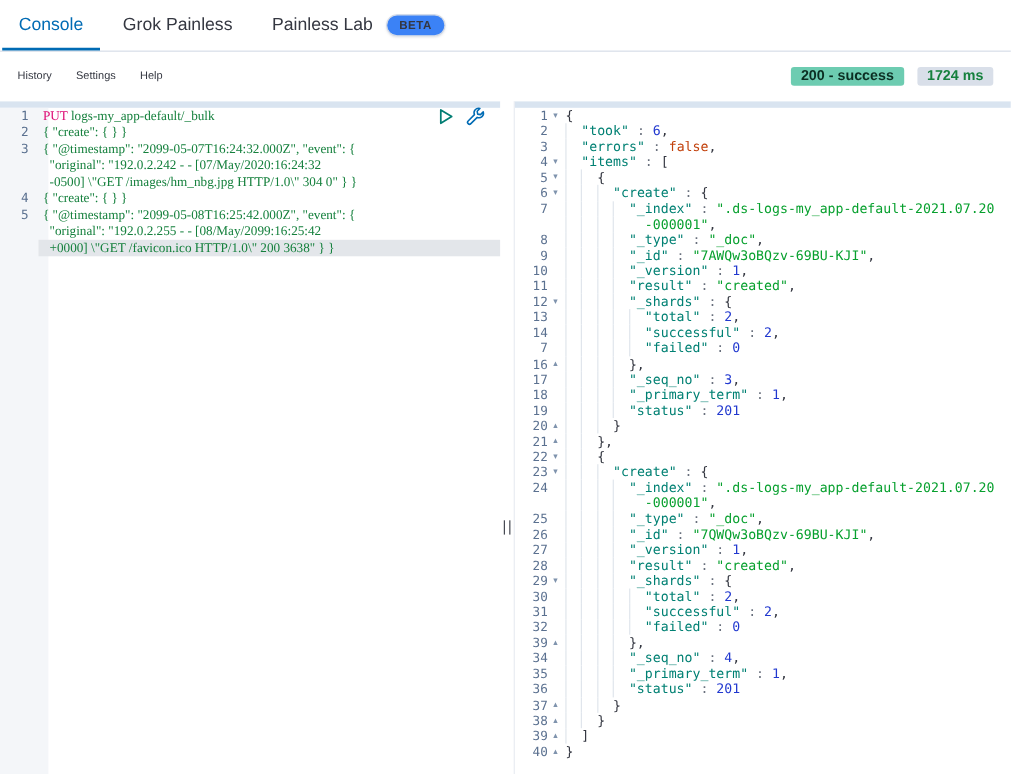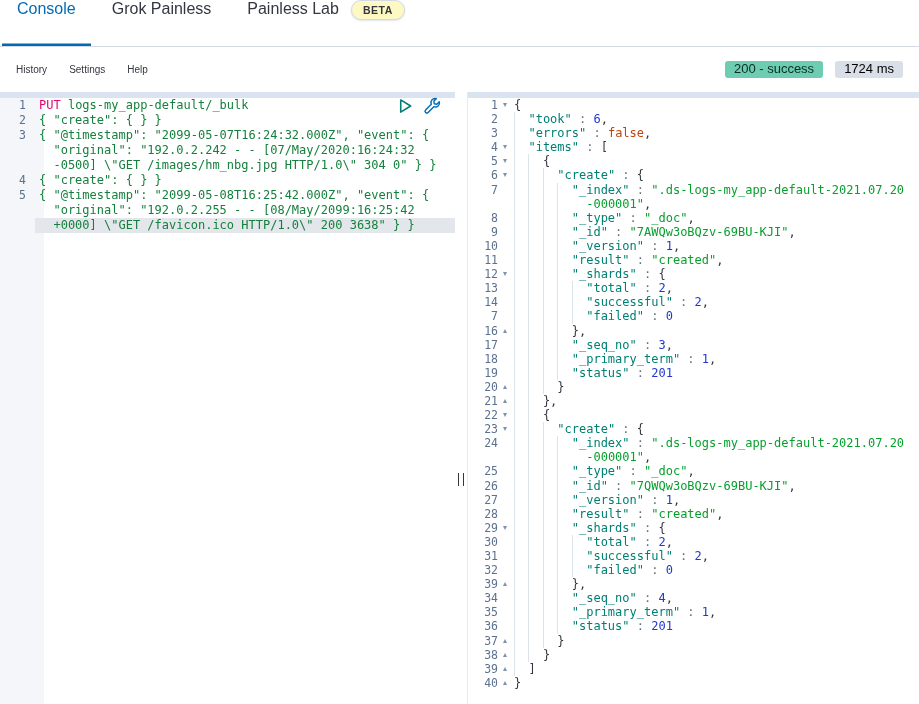--- a/index.html
+++ b/index.html
@@ -2,36 +2,36 @@
 <html><head>
 <meta charset="utf-8">
 <style>
   * { margin:0; padding:0; box-sizing:border-box; }
   html,body { width:919px; height:704px; overflow:hidden; background:#fff;
               font-family:"Liberation Sans", sans-serif; color:#343741; }
 
   
   .tabbar { display:flex; align-items:stretch; height:47px;
             border-bottom:1px solid #d3dae6; padding-left:2px; }
-  .tab { display:flex; align-items:flex-start; padding:0 15px; font-size:16px;
+  .tab { display:flex; align-items:center; padding:0 15px; font-size:16px;
          cursor:pointer; color:#343741; position:relative; margin-right:6px; }
   .tab.active { color:#006bb4; box-shadow:inset 0 -2.5px 0 #006bb4; }
   .beta { margin-left:12px; border:1px solid #d3dae6; border-radius:14px;
           padding:3px 11px; font-size:10.5px; font-weight:bold;
-          letter-spacing:.5px; color:#343741; background:#fef9c3;
+          letter-spacing:.5px; color:#343741; background:#3b82f6;
           box-shadow:0 1px 2px rgba(152,162,179,.3); }
 
   
   .menubar { display:flex; align-items:center; height:45px; padding:0 16px; }
   .menu-item { margin-right:22px; font-size:10px; cursor:pointer; }
   .flex-spacer { flex:1; }
-  .badge { font-size:13px; font-weight:400; padding:0 9px; border-radius:3px;
+  .badge { font-size:13px; font-weight:700; padding:0 9px; border-radius:3px;
            line-height:1.25; }
   .badge.success { background:#6dccb1; color:#0b2e22; margin-right:12px; }
-  .badge.time { background:#d9dfe9; color:#000000; }
+  .badge.time { background:#d9dfe9; color:#15803d; }
 
   
   .workspace { display:flex; height:612px; }
   .pane { position:relative; overflow:hidden; background:#fff; }
   .pane.left { width:455px; }
   .pane.right { flex:1; border-left:1px solid #e6eaf0; }
   .topstrip { height:6px; background:#d9e4f0; }
   .gutterbg { position:absolute; left:0; top:6px; bottom:0; width:44px;
               background:#f4f6f9; }
   .rows { position:relative; }
@@ -40,21 +40,21 @@
   .left-rows .crow  { height:15px; line-height:15px; }
   .right-rows .crow { height:14.1px; line-height:14.1px; }
   .gut { flex:none; font:11.5px "DejaVu Sans Mono", monospace; color:#5b7190;
          text-align:right; }
   .left-rows .gut  { width:35px; padding-right:9px; }
   .right-rows .gut { width:30px; }
   .fold { flex:none; width:14px; font-size:8px; color:#7f93ad;
           text-align:center; cursor:pointer; }
   .txt { flex:1; display:flex; font:12px "DejaVu Sans Mono", monospace;
          white-space:pre; }
-  .left-rows .txt  { padding-left:4px; }
+  .left-rows .txt  { padding-left:4px;font-family:Liberation Serif, serif; }
   .right-rows .txt { padding-left:2px; }
   .guide { flex:none; width:14.45px; border-left:1px solid #dde3ea; }
   .hl-d { background:#e3e6ea; }
 
   .tk-code   { color:#15803d; }
   .tk-method { color:#dd0a73; }
   .tk-key    { color:#008073; }
   .tk-str    { color:#07a02e; }
   .tk-num    { color:#2138cf; }
   .tk-bool   { color:#c2410c; }

